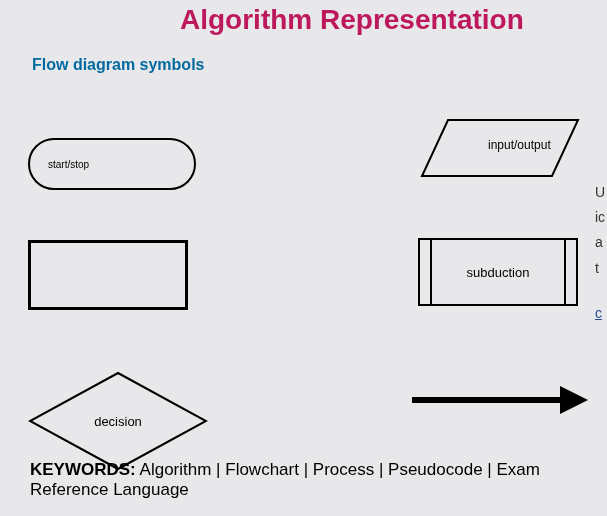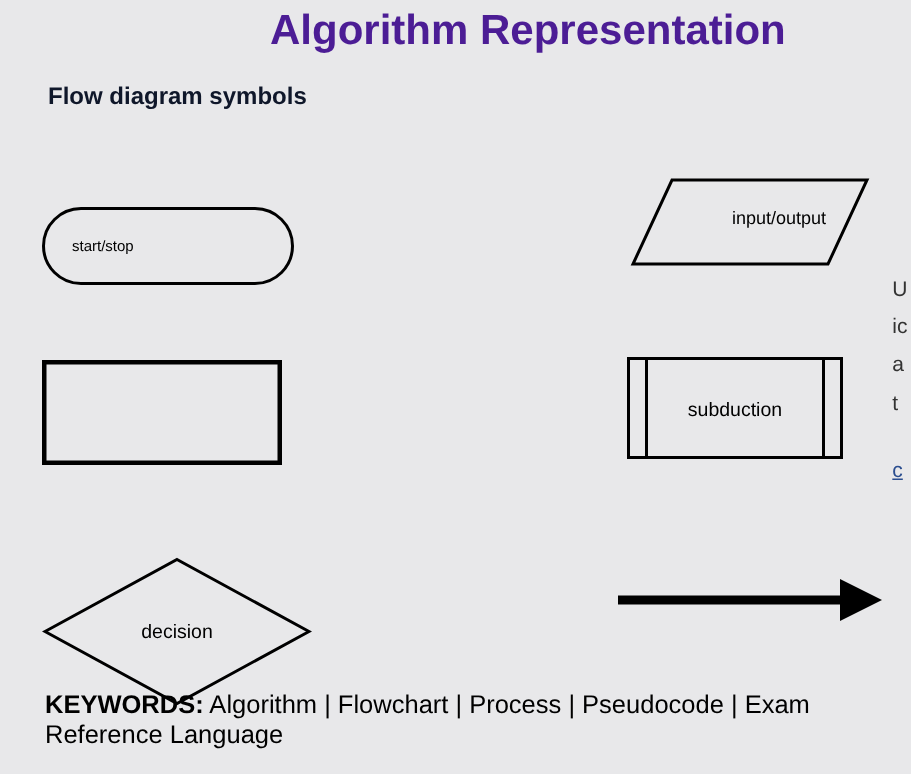--- a/index.html
+++ b/index.html
@@ -10,29 +10,29 @@
       font-family: Arial, sans-serif;
       position: relative;
       overflow: hidden;
     }
     .title {
       position: absolute;
       top: 4px;
       left: 180px;
       font-size: 28px;
       font-weight: bold;
-      color: #4c1d95;
+      color: #be185d;
     }
     .subtitle {
       position: absolute;
       top: 56px;
       left: 32px;
       font-size: 16px;
       font-weight: bold;
-      color: #0f172a;
+      color: #0369a1;
     }
     .terminator {
       position: absolute;
       top: 138px;
       left: 28px;
       width: 168px;
       height: 52px;
       border: 2px solid #000;
       border-radius: 26px;
       display: flex;
@@ -73,21 +73,21 @@
       position: absolute;
       top: 138px;
       left: 460px;
       font-size: 12px;
       padding-left: 28px;
     }
     .subroutine {
       position: absolute;
       top: 238px;
       left: 418px;
-      width: 144px;
+      width: 160px;
       height: 68px;
       border: 2px solid #000;
       display: flex;
       align-items: center;
       justify-content: center;
       font-size: 13px;
     }
     .subroutine::before,
     .subroutine::after {
       content: '';

